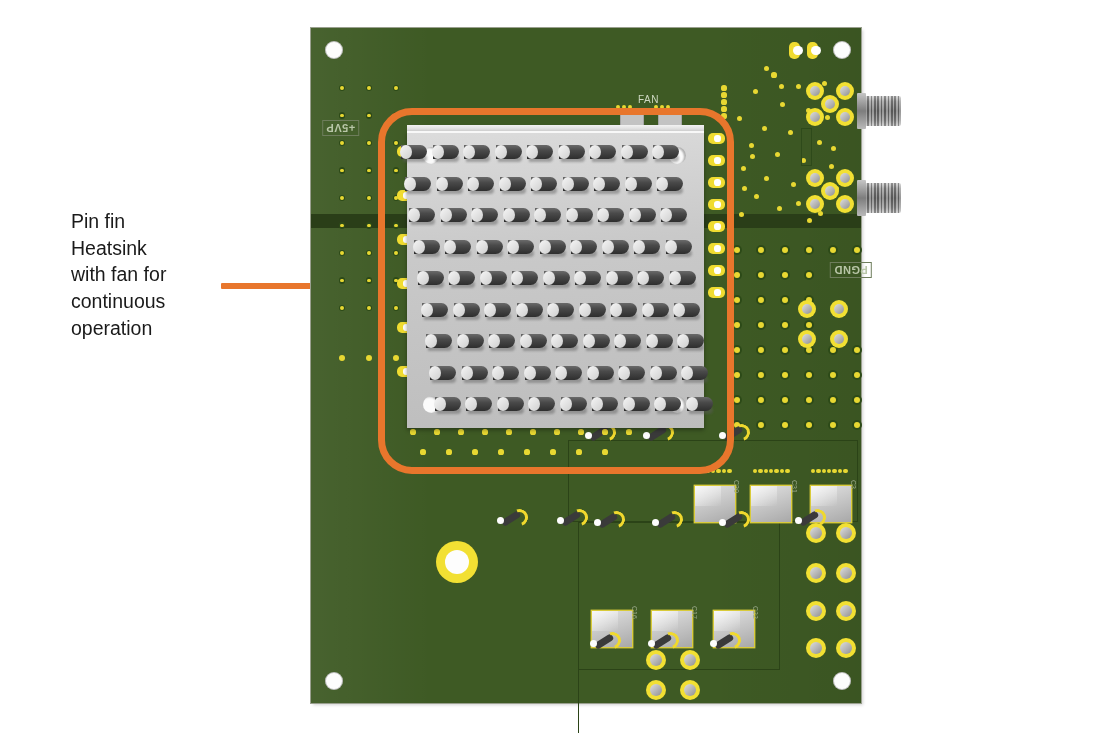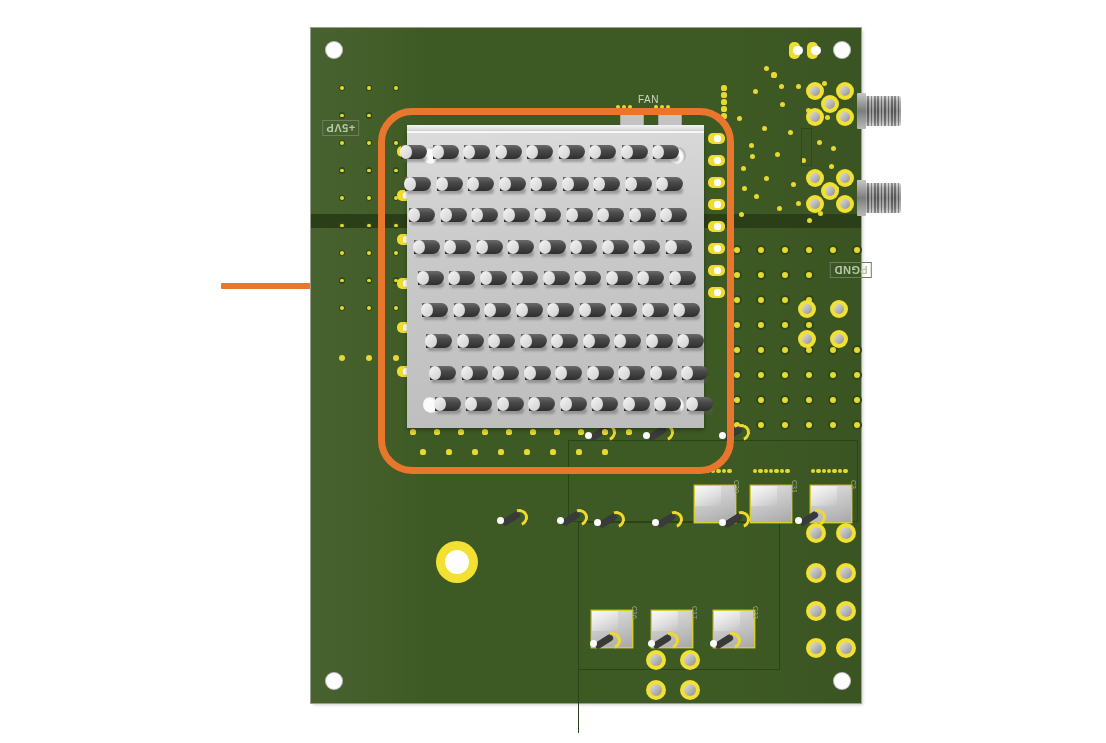--- a/index.html
+++ b/index.html
@@ -119,20 +119,25 @@
 
   
   #highlight{position:absolute;left:378px;top:108px;width:342px;height:352px;
              border:7px solid #e8762c;border-radius:34px;}
 </style>
 </head>
 <body>
 
 <div id="stage">
 
+  <div id="annotation">Pin fin
+Heatsink
+with fan for
+continuous
+operation</div>
   <div id="leader"></div>
 
   <div id="board">
     <div class="sheen"></div>
 
     <div class="pour pour-top" style="top:186px;height:14px;"></div>
 
     <div class="trace" style="left:257px;top:412px;width:288px;height:80px;border-color:#2b4317;"></div>
     <div class="trace" style="left:267px;top:494px;width:200px;height:146px;border-color:#2b4317;"></div>
     <div class="trace" style="left:267px;top:560px;width:15px;height:145px;border:none;border-left:1.5px solid #2b4317;"></div>

